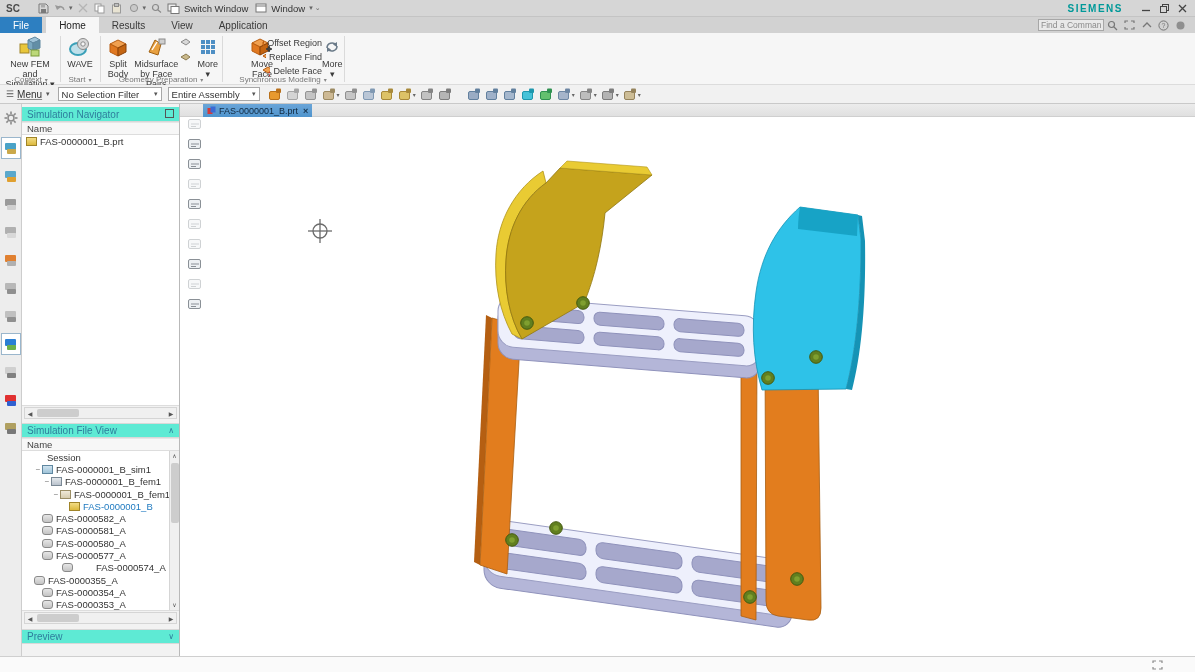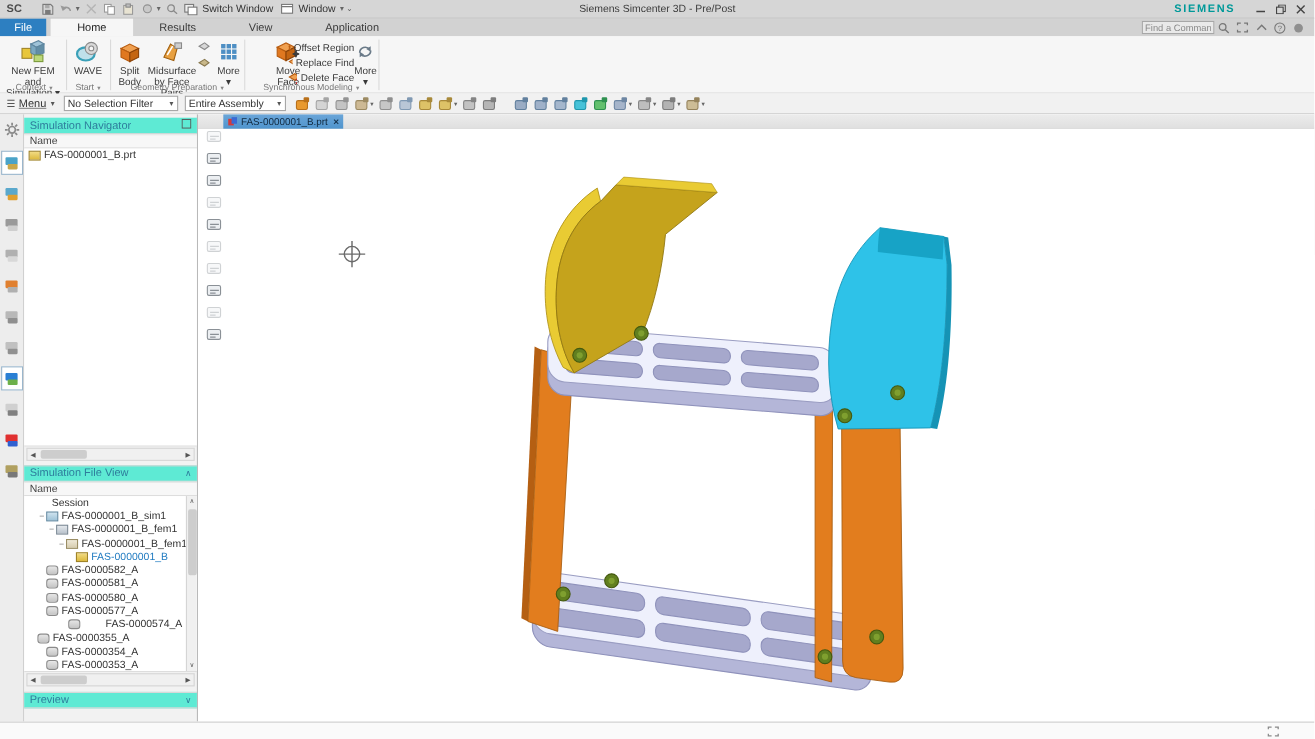--- a/index.html
+++ b/index.html
@@ -12,21 +12,21 @@
   .qicon{width:15px;height:13px;display:inline-flex;align-items:center;justify-content:center;margin:0 1px;}
   .qicon svg{display:block;}
   .qcaret{font-size:7px;color:#666;margin:0 2px 0 0;}
   .tbtext{font-size:9.5px;color:#333;margin:0 4px 0 2px;white-space:nowrap;}
   #titlebar .title{position:absolute;left:0;right:0;text-align:center;font-size:9.5px;color:#3c3c3c;pointer-events:none;}
   #titlebar .right{margin-left:auto;display:flex;align-items:center;z-index:2;}
   .brand{color:#009999;font-weight:bold;font-size:10px;letter-spacing:1.5px;margin-right:14px;}
   .winbtn{width:18px;height:14px;display:inline-flex;align-items:center;justify-content:center;color:#444;}
   
   #tabrow{left:0;top:17px;width:1195px;height:16px;background:#d2d2d2;display:flex;align-items:stretch;}
-  .mtab{padding:1px 24px;display:flex;align-items:center;font-size:10px;color:#3a3a3a;}
+  .mtab{padding:1px 13px;display:flex;align-items:center;font-size:10px;color:#3a3a3a;}
   .mtab.file{background:#2d7fc1;color:#fff;padding:1px 13px;}
   .mtab.active{background:#f6f6f6;color:#222;}
   #tabrow .right{margin-left:auto;display:flex;align-items:center;padding-right:6px;}
   #find-box{width:66px;height:12px;border:1px solid #a7a7a7;background:#e9e9e9;font-size:8.5px;color:#555;padding:0 2px;font-family:"Liberation Sans",sans-serif;}
   #find-box::placeholder{color:#8a8a8a;}
   
   #ribbon{left:0;top:33px;width:1195px;height:52px;background:#f6f6f6;border-bottom:1px solid #dcdcdc;}
   .rgroup{position:absolute;top:0;height:42px;display:flex;align-items:flex-start;}
   .rsep{position:absolute;top:3px;height:46px;width:1px;background:#dadada;}
   .bigbtn{width:56px;display:flex;flex-direction:column;align-items:center;padding-top:2px;}
@@ -154,21 +154,20 @@
   <span class="tbtext">Switch Window</span>
   <span class="qicon">
       <svg width="12" height="10">
         <rect x="1" y="1" width="10" height="8" fill="#fff" stroke="#777"></rect>
         <line x1="1" y1="3" x2="11" y2="3" stroke="#777"></line>
       </svg>
     </span>
   <span class="tbtext">Window</span>
   <span class="qcaret">▾</span>
   <span class="qcaret">⌄</span>
-  <span class="title">Siemens Simcenter 3D - Pre/Post</span>
   <span class="right">
     <span class="brand">SIEMENS</span>
     <span class="winbtn">
         <svg width="8" height="8">
           <line x1="0" y1="6.5" x2="8" y2="6.5" stroke="#444" stroke-width="1.3"></line>
         </svg>
       </span>
     <span class="winbtn">
         <svg width="9" height="9">
           <rect x="2.5" y="0.5" width="6" height="6" fill="none" stroke="#444"></rect>

